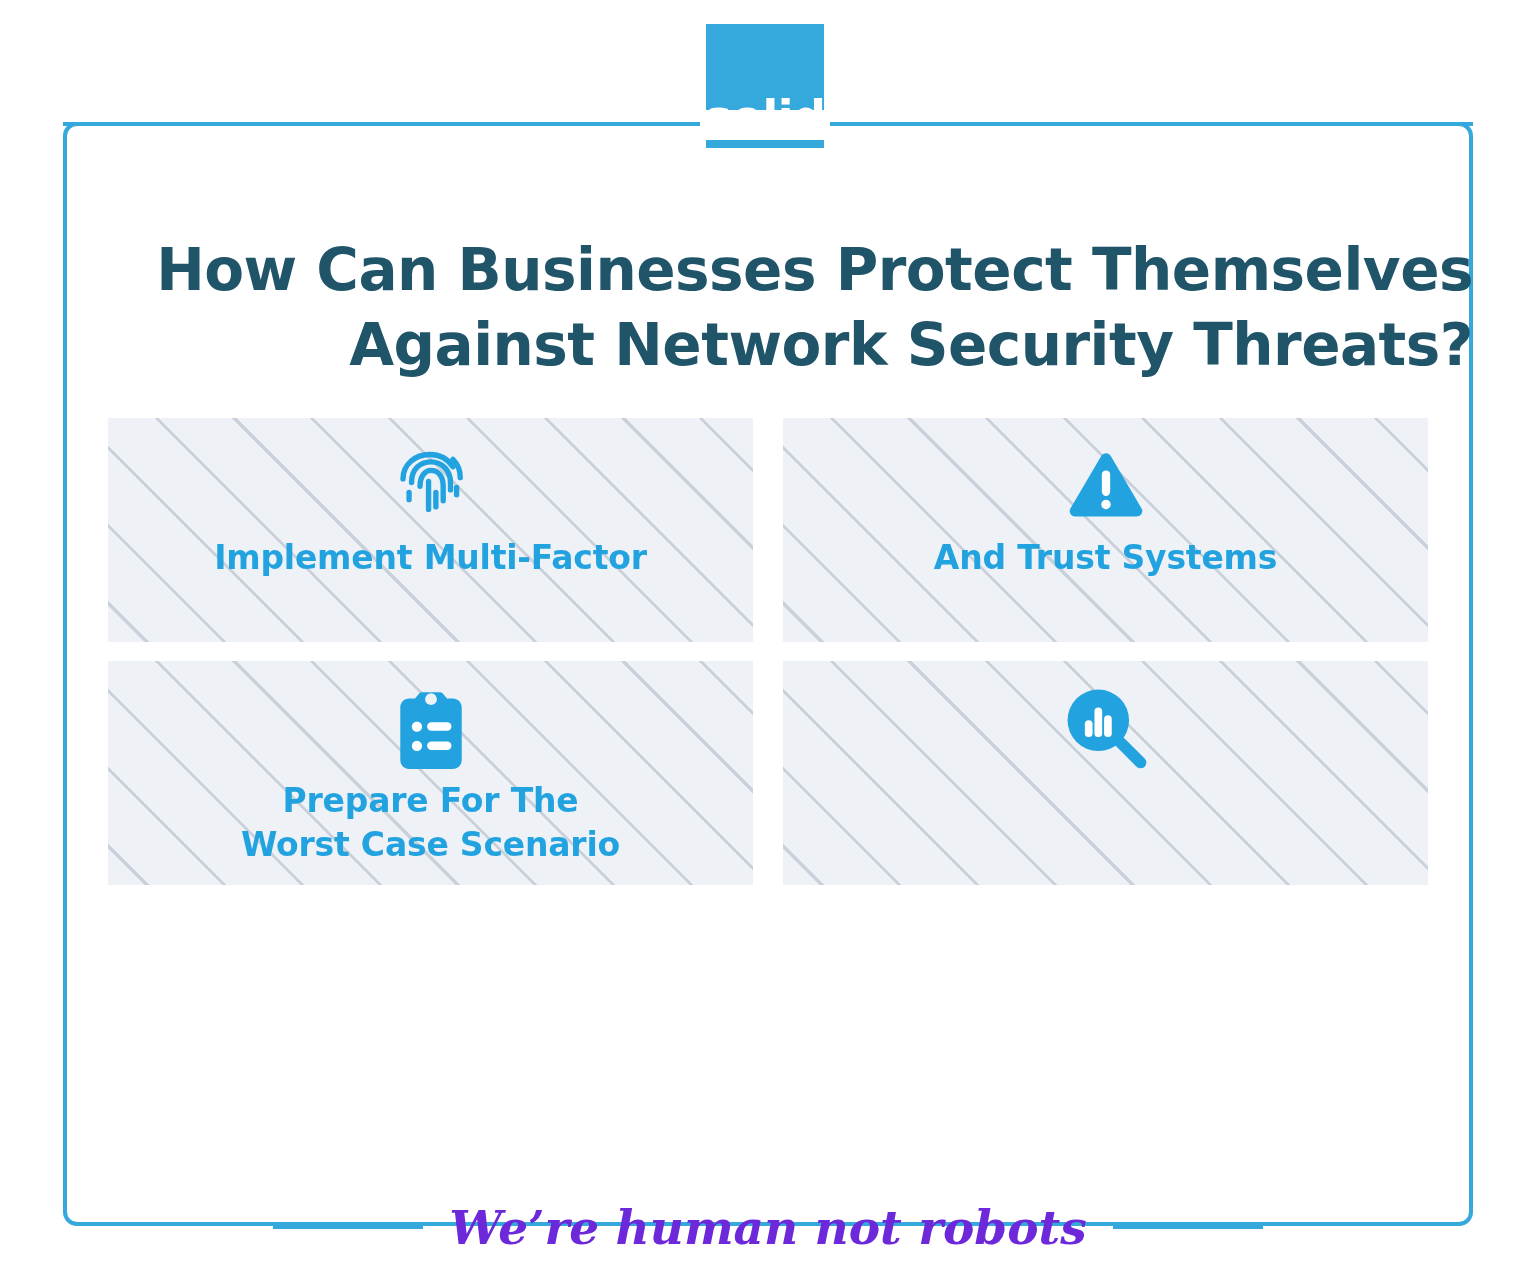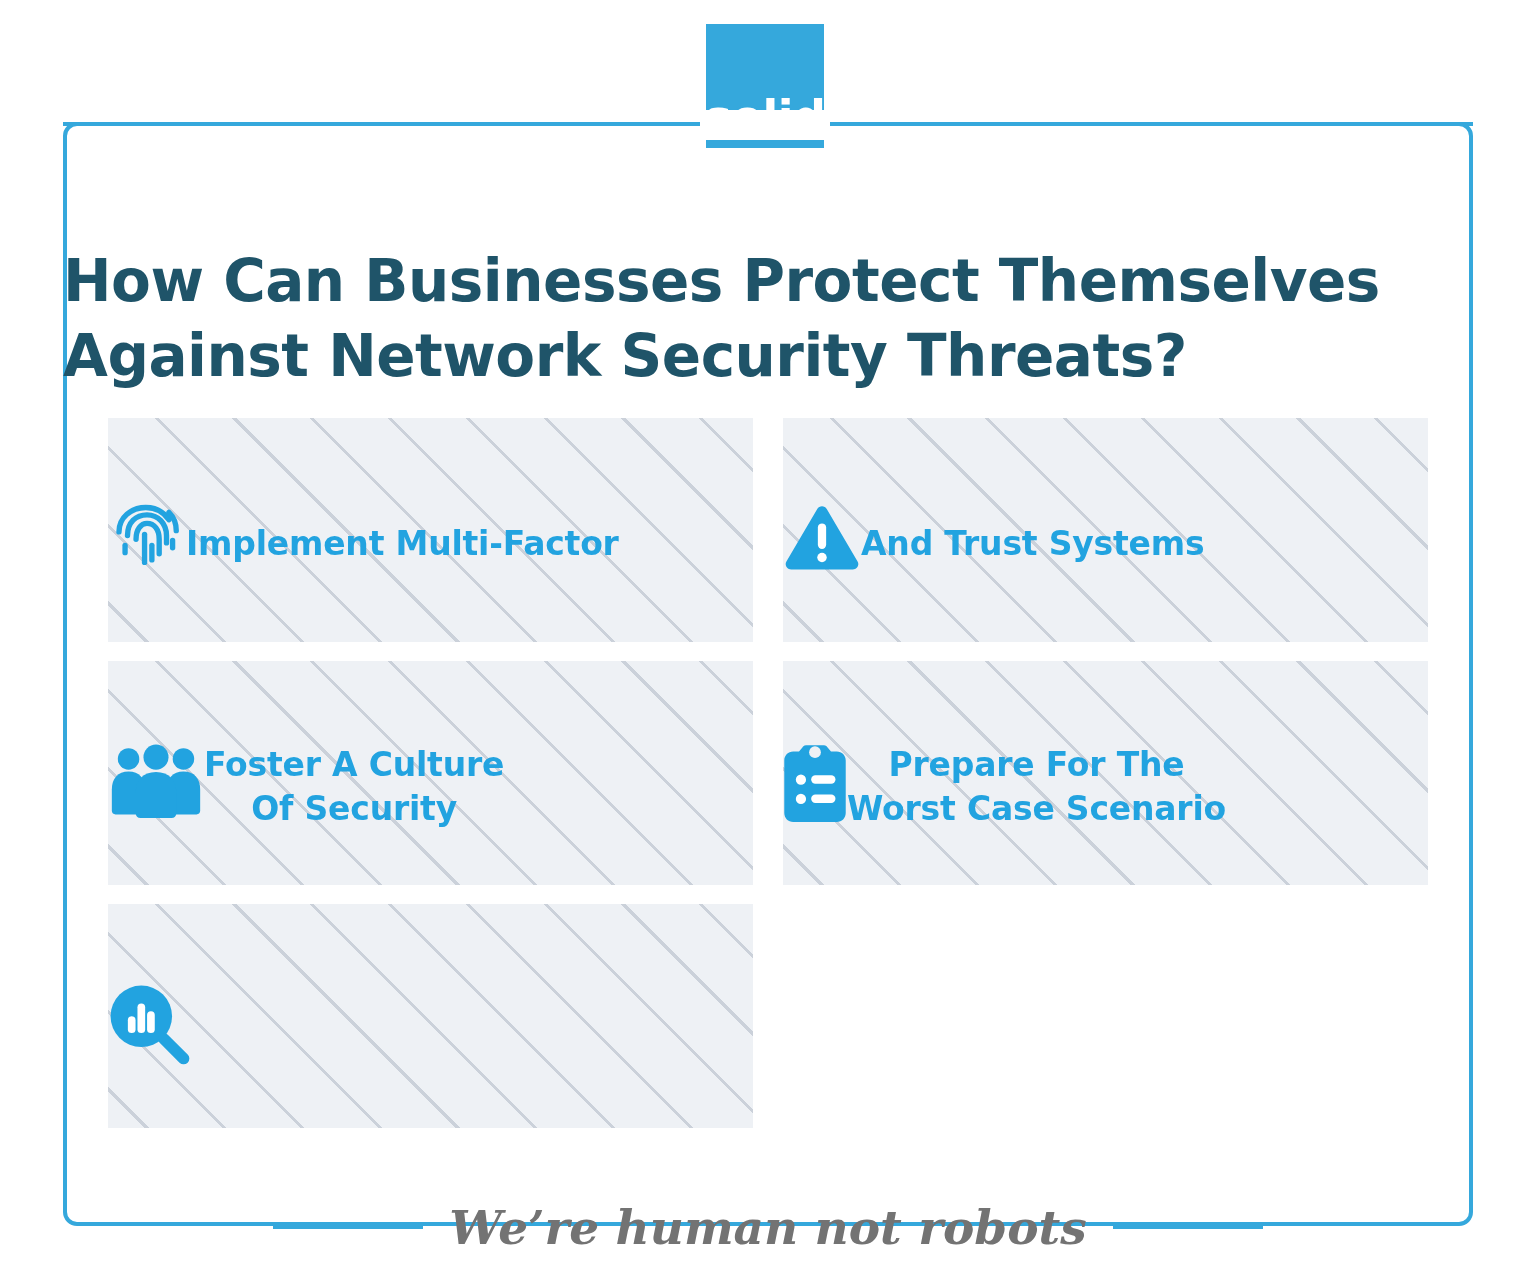--- a/index.html
+++ b/index.html
@@ -72,23 +72,23 @@
     top: 110px;
     width: 130px;
     height: 30px;
     background: #ffffff;
   }
 
   
   .heading {
     position: absolute;
     left: 63px;
-    top: 205px;
+    top: 194px;
     width: 1410px;
-    text-align: left;
+    text-align: right;
     color: #1f5469;
     font-family: "DejaVu Sans", sans-serif;
     font-size: 58px;
     font-weight: bold;
     line-height: 1.3;
     letter-spacing: -0.5px;
   }
   .heading .line { display: block; }
 
   
@@ -109,21 +109,21 @@
     background-image: repeating-linear-gradient(
         45deg,
         rgba(255,255,255,0) 0px,
         rgba(255,255,255,0) 26px,
         rgba(160,170,185,0.45) 26px,
         rgba(160,170,185,0.45) 29px,
         rgba(255,255,255,0) 29px,
         rgba(255,255,255,0) 55px
     );
     display: flex;
-    flex-direction: row;
+    flex-direction: column;
     align-items: center;
     justify-content: flex-start;
     padding-top: 28px;
     box-sizing: border-box;
     overflow: hidden;
   }
   .card-icon {
     height: 78px;
     display: flex;
     align-items: center;
@@ -153,21 +153,21 @@
     justify-content: center;
     gap: 26px;
   }
   .footer-rule {
     width: 150px;
     height: 4px;
     background: #35a8dc;
     flex: none;
   }
   .footer-text {
-    color: #737373;
+    color: #6d28d9;
     font-family: "DejaVu Serif", serif;
     font-style: italic;
     font-weight: bold;
     font-size: 47px;
     white-space: nowrap;
     line-height: 1;
   }
 </style>
 </head>
 <body>
@@ -214,39 +214,20 @@
         <path d="M28.1 5.2 C29.8 2.3 34.2 2.3 35.9 5.2 L61.2 48.2 C62.9 51.1 60.8 54.8 57.3 54.8 L6.7 54.8 C3.2 54.8 1.1 51.1 2.8 48.2 Z" fill="#22a3e0"></path>
         <rect x="28.6" y="17" width="6.8" height="21" rx="3.4" fill="#ffffff"></rect>
         <circle cx="32" cy="45" r="3.9" fill="#ffffff"></circle>
       </svg>
     </div>
     <div class="card-label">
       <span class="l">And Trust Systems</span>
     </div>
   </div>
 
-  <div class="card">
-    <div class="card-icon">
-      <svg width="96" height="74" viewBox="0 0 80 62" fill="#22a3e0">
-
-        <circle cx="17" cy="12.5" r="9"></circle>
-        <path d="M17 23 C8 23 3 29 3 38 L3 56 C3 58 4.4 59 6 59 L28 59 C29.6 59 31 58 31 56 L31 38 C31 29 26 23 17 23 Z"></path>
-
-        <circle cx="63" cy="12.5" r="9"></circle>
-        <path d="M63 23 C54 23 49 29 49 38 L49 56 C49 58 50.4 59 52 59 L74 59 C75.6 59 77 58 77 56 L77 38 C77 29 72 23 63 23 Z"></path>
-
-        <circle cx="40" cy="11" r="10.5"></circle>
-        <path d="M40 23.5 C29 23.5 23 30.5 23 41 L23 58 C23 60.4 24.6 62 27 62 L53 62 C55.4 62 57 60.4 57 58 L57 41 C57 30.5 51 23.5 40 23.5 Z"></path>
-      </svg>
-    </div>
-    <div class="card-label">
-      <span class="l">Foster A Culture</span>
-      <span class="l">Of Security</span>
-    </div>
-  </div>
 
 
   <div class="card">
     <div class="card-icon">
       <svg width="64" height="82" viewBox="0 0 50 64" fill="#22a3e0">
         <path d="M18 4 L32 4 C32 4 34 4 35 6 L37.5 9 L42 9 C46 9 49 12 49 16 L49 57 C49 61 46 64 42 64 L8 64 C4 64 1 61 1 57 L1 16 C1 12 4 9 8 9 L12.5 9 L15 6 C16 4 18 4 18 4 Z"></path>
         <circle cx="25" cy="9.5" r="4.6" fill="#eef1f5"></circle>
         <circle cx="14" cy="31" r="4" fill="#ffffff"></circle>
         <rect x="22" y="27.6" width="19" height="6.6" rx="3.3" fill="#ffffff"></rect>
         <circle cx="14" cy="46" r="4" fill="#ffffff"></circle>

